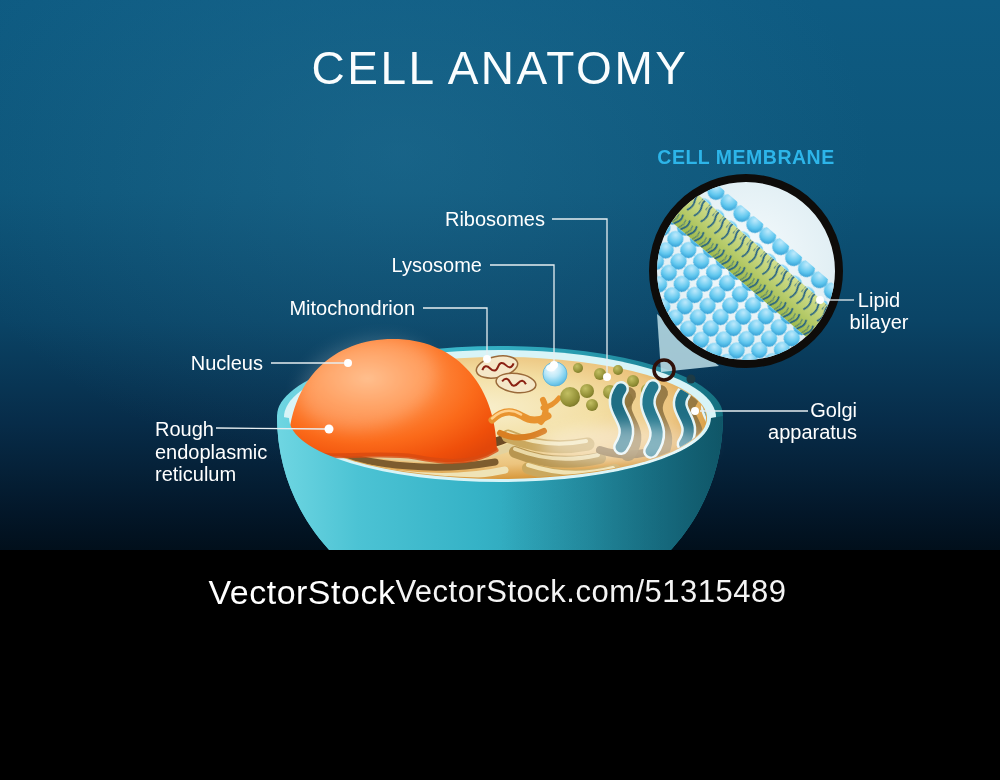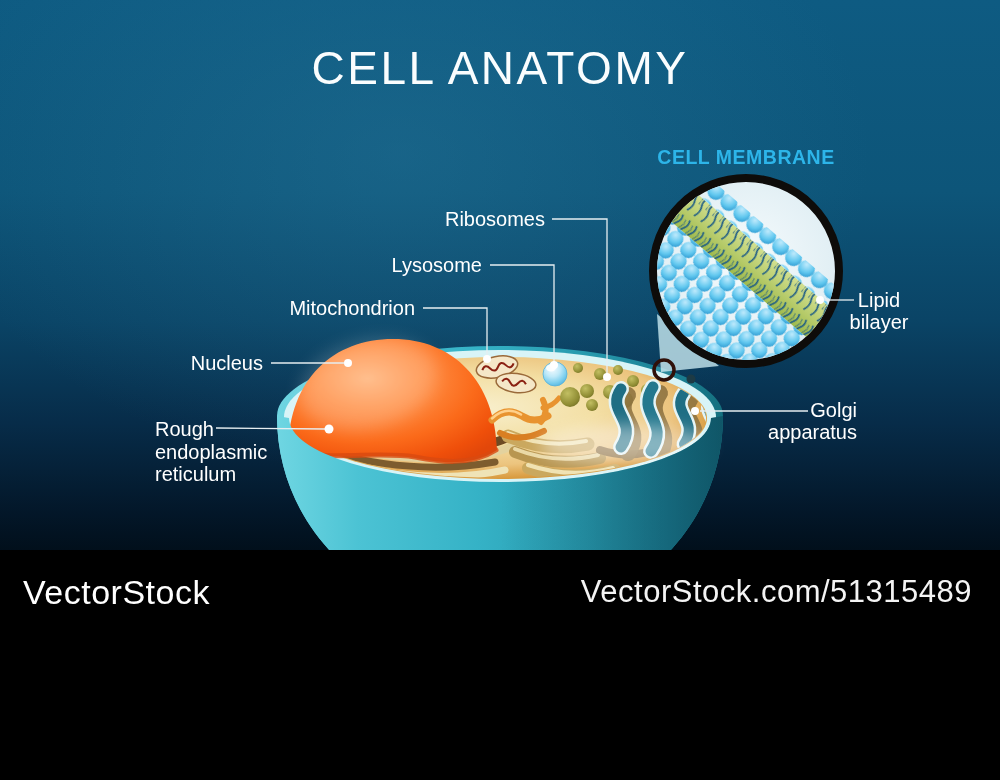--- a/index.html
+++ b/index.html
@@ -6,21 +6,21 @@
   .stage{
     position:relative;width:1000px;height:640px;overflow:hidden;
     font-family:"Liberation Sans", sans-serif;
     background:
       radial-gradient(760px 520px at 40% 24%, rgba(44,124,160,0.35), rgba(44,124,160,0) 62%),
       linear-gradient(180deg, #0e5b82 0%, #0d5579 30%, #0a4466 50%, #072c49 66%, #031729 80%, #000a12 90%, #000 97%);
   }
   .diagram-svg{position:absolute;left:0;top:0;}
   .footer{
     position:absolute;left:0;bottom:0;width:1000px;height:90px;
-    background:#000;display:flex;align-items:center;justify-content:space-between;
+    background:#000;display:flex;align-items:center;justify-content:center;
     box-sizing:border-box;padding:0 28px 6px 23px;
   }
   .brand{color:#fff;font-size:34px;font-weight:500;letter-spacing:0.5px;}
   .stock-url{color:#f4f4f4;font-size:31px;font-weight:400;letter-spacing:0.5px;}
   text{font-family:"Liberation Sans", sans-serif;}
   .lbl{fill:#ffffff;font-size:20px;}
   .leader{stroke:#e6eef1;stroke-width:1.3;fill:none;}
   .dot{fill:#ffffff;}
 </style>
 </head>

